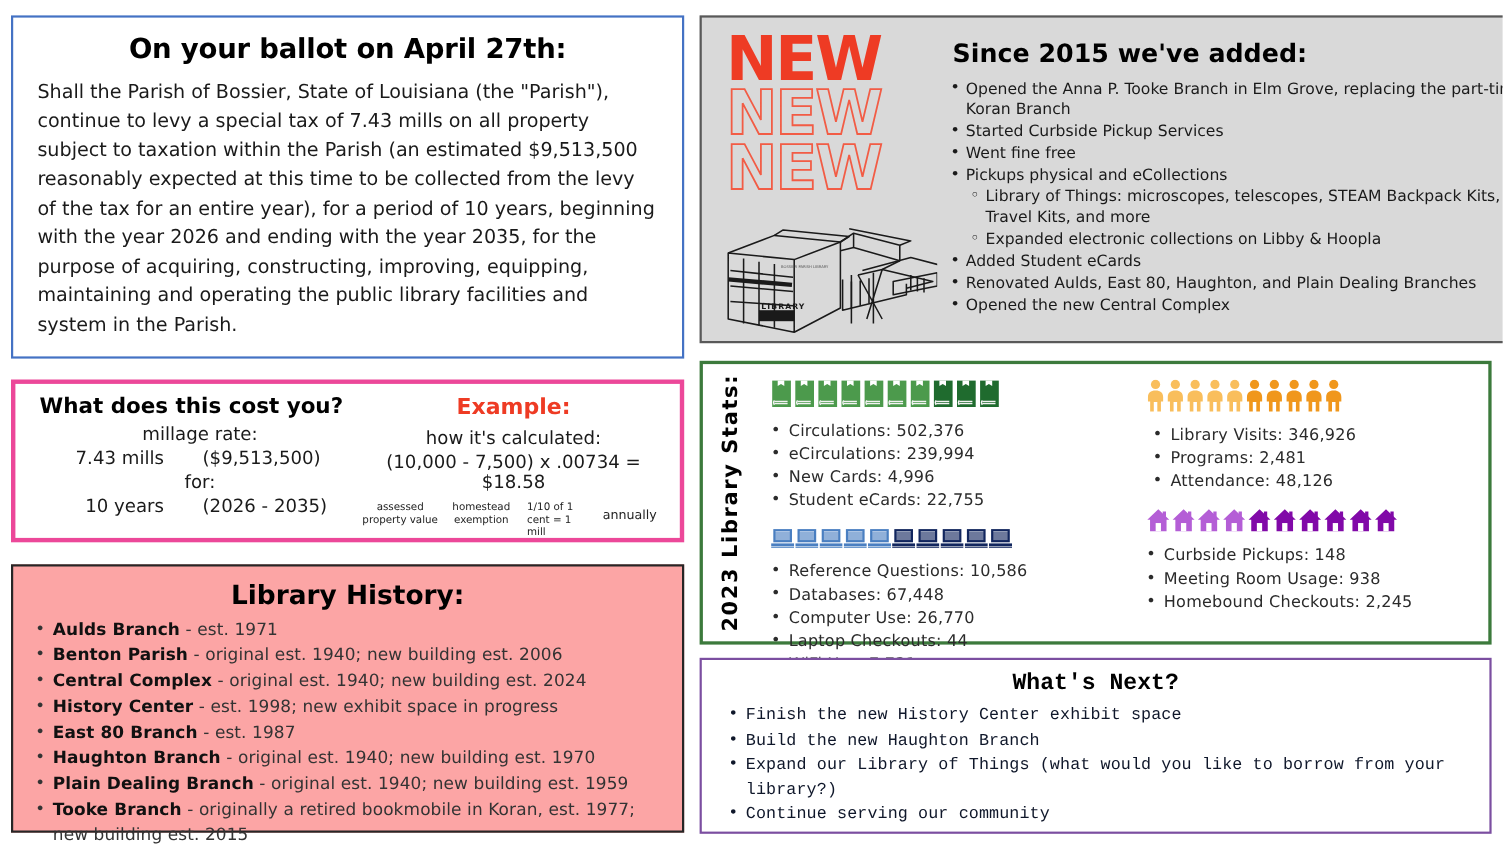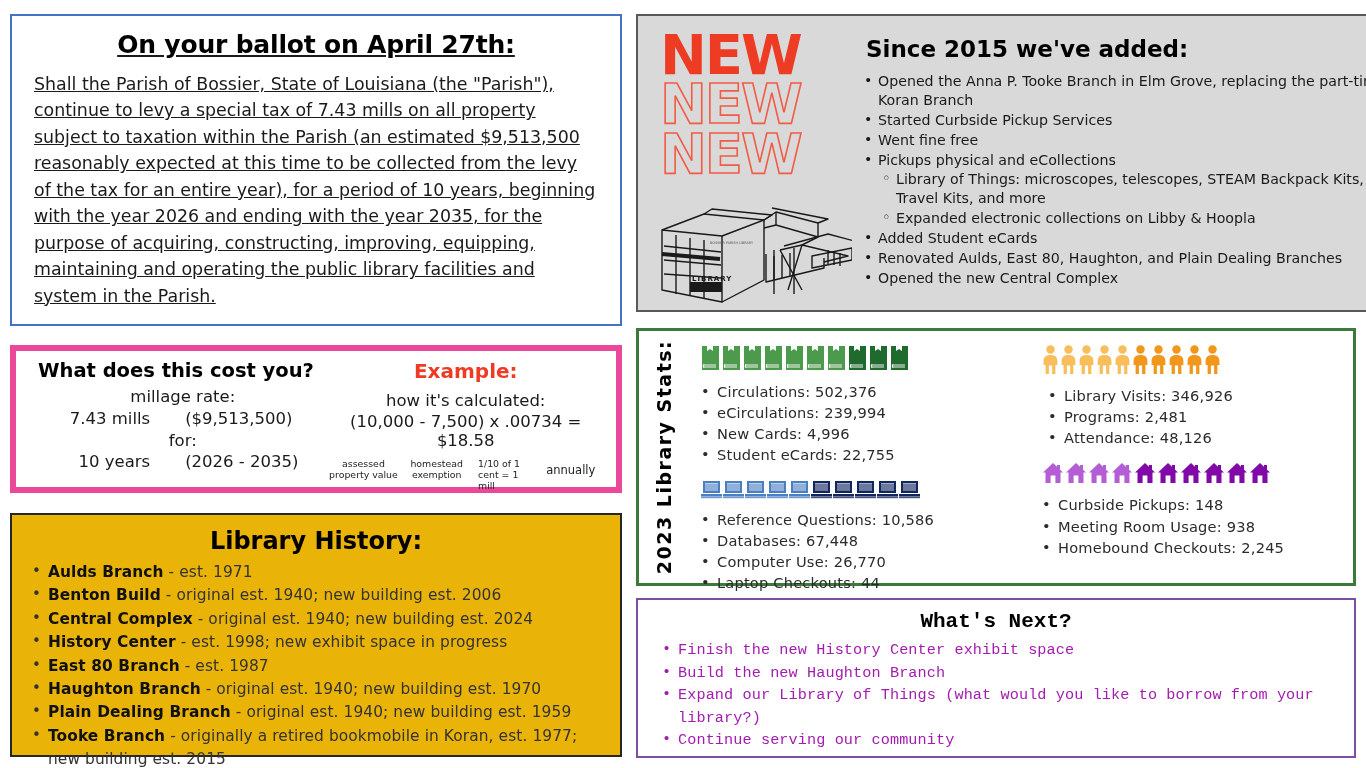--- a/index.html
+++ b/index.html
@@ -12,33 +12,32 @@
     overflow: hidden;
     position: relative;
   }
   .panel { position: absolute; background: #ffffff; }
 
   
   #ballot-panel {
     left: 10px; top: 14px; width: 612px; height: 312px;
     border: 2px solid #4472C4;
     padding: 14px 22px 10px 22px;
-    text-decoration: underline;
   }
   #ballot-title {
     text-align: center; font-size: 25px; font-weight: bold;
     letter-spacing: -0.2px; margin-bottom: 12px; color: #000;
   }
   #ballot-body {
     font-size: 17.4px; line-height: 1.52; color: #1a1a1a;
   }
 
   #cost-panel {
     left: 10px; top: 345px; width: 612px; height: 148px;
-    border: 6px solid #ec4899;
+    border: 4px solid #ec4899;
     padding: 8px 12px;
     display: flex;
     justify-content: center;
   }
   .cost-left { width: 52%; padding-left: 10px; }
   .cost-right { width: 48%; }
   #cost-title { font-size: 19.5px; font-weight: bold; color: #000; margin-bottom: 4px; }
   #example-title { font-size: 20px; font-weight: bold; color: #EE3B24; text-align: center; margin-bottom: 4px; }
   .cost-line { font-size: 16.5px; line-height: 1.32; color: #1a1a1a; }
   .cost-line.center { text-align: center; }
@@ -48,21 +47,21 @@
   .calc-head { text-align: center; font-size: 16.5px; margin-top: 8px; }
   .calc-formula { text-align: center; font-size: 16.5px; margin-top: 2px; }
   .calc-notes { display: flex; margin-top: 8px; font-size: 9.4px; line-height: 1.18; color: #222; }
   .calc-notes .n1 { width: 26%; text-align: center; }
   .calc-notes .n2 { width: 27%; text-align: center; }
   .calc-notes .n3 { width: 23%; text-align: left; padding-left: 4px; }
   .calc-notes .n4 { width: 24%; text-align: center; font-size: 11.5px; padding-top: 6px; }
 
   #history-panel {
     left: 10px; top: 513px; width: 612px; height: 244px;
-    border: 2px solid #262626; background: #eab308;
+    border: 2px solid #262626; background: #fca5a5;
     padding: 8px 14px;
   }
   #history-title { text-align: center; font-size: 24px; font-weight: bold; margin: 4px 0 6px 0; color: #000; }
   .hist-list { list-style: none; margin: 0; padding: 0; }
   .hist-list li {
     font-size: 15.4px; line-height: 1.52; color: #333;
     position: relative; padding-left: 22px; letter-spacing: 0.1px;
   }
   .hist-list li::before {
     content: "\2022"; position: absolute; left: 6px; top: -1px; color: #333; font-size: 15px;
@@ -129,21 +128,21 @@
 
   #next-panel {
     left: 636px; top: 598px; width: 720px; height: 160px;
     border: 2px solid #7B4EA0; background: #ffffff;
     padding: 6px 16px;
     font-family: Liberation Mono, monospace;
   }
   #next-title { text-align: center; font-size: 21px; font-weight: bold; color: #000; margin: 4px 0 6px 0; }
   .next-list { list-style: none; margin: 0; padding: 0; }
   .next-list li {
-    font-size: 15.2px; line-height: 1.48; color: #a21caf;
+    font-size: 15.2px; line-height: 1.48; color: #0f172a;
     position: relative; padding-left: 24px; letter-spacing: 0.1px;
   }
   .next-list li::before { content: "\2022"; position: absolute; left: 8px; top: -1px; }
 </style>
 </head>
 <body>
 
 <div class="panel" id="ballot-panel">
   <div id="ballot-title">On your ballot on April 27th:</div>
   <div id="ballot-body">Shall the Parish of Bossier, State of Louisiana (the "Parish"), continue to levy a special tax of 7.43 mills on all property subject to taxation within the Parish (an estimated $9,513,500 reasonably expected at this time to be collected from the levy of the tax for an entire year), for a period of 10 years, beginning with the year 2026 and ending with the year 2035, for the purpose of acquiring, constructing, improving, equipping, maintaining and operating the public library facilities and system in the Parish.</div>
@@ -173,21 +172,21 @@
       <div class="n3">1/10 of 1 cent = 1 mill</div>
       <div class="n4">annually</div>
     </div>
   </div>
 </div>
 
 <div class="panel" id="history-panel">
   <div id="history-title">Library History:</div>
   <ul class="hist-list" id="history-list">
       <li><b>Aulds Branch</b><span> - est. 1971</span></li>
-      <li><b>Benton Build</b><span> - original est. 1940; new building est. 2006</span></li>
+      <li><b>Benton Parish</b><span> - original est. 1940; new building est. 2006</span></li>
       <li><b>Central Complex</b><span> - original est. 1940; new building est. 2024</span></li>
       <li><b>History Center</b><span> - est. 1998; new exhibit space in progress</span></li>
       <li><b>East 80 Branch</b><span> - est. 1987</span></li>
       <li><b>Haughton Branch</b><span> - original est. 1940; new building est. 1970</span></li>
       <li><b>Plain Dealing Branch</b><span> - original est. 1940; new building est. 1959</span></li>
       <li><b>Tooke Branch</b><span> - originally a retired bookmobile in Koran, est. 1977; new building est. 2015</span></li>
     </ul>
 </div>
 
 <div class="panel" id="new-panel">

